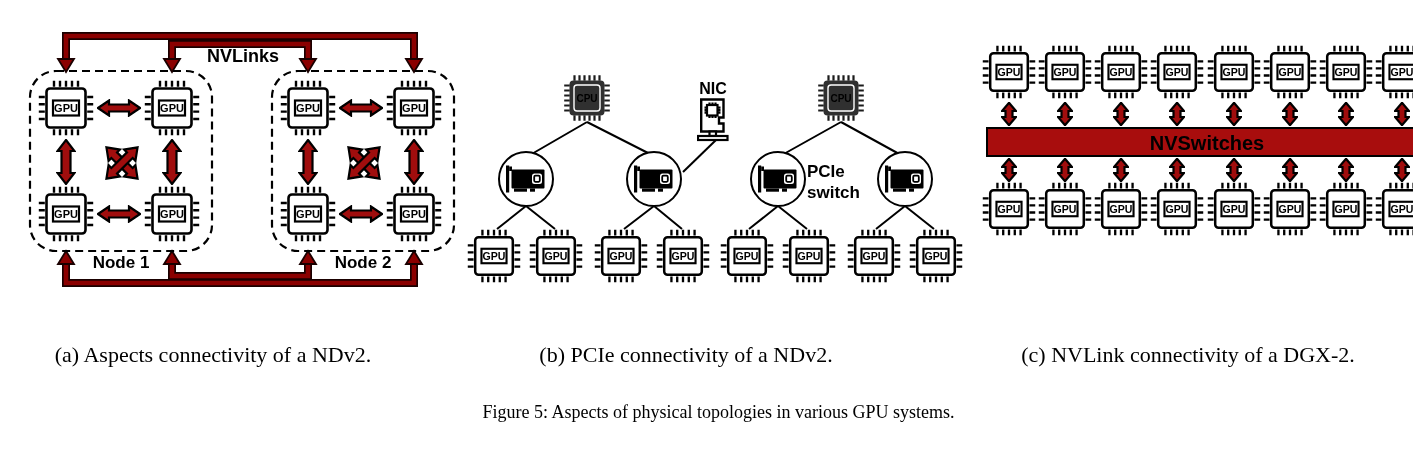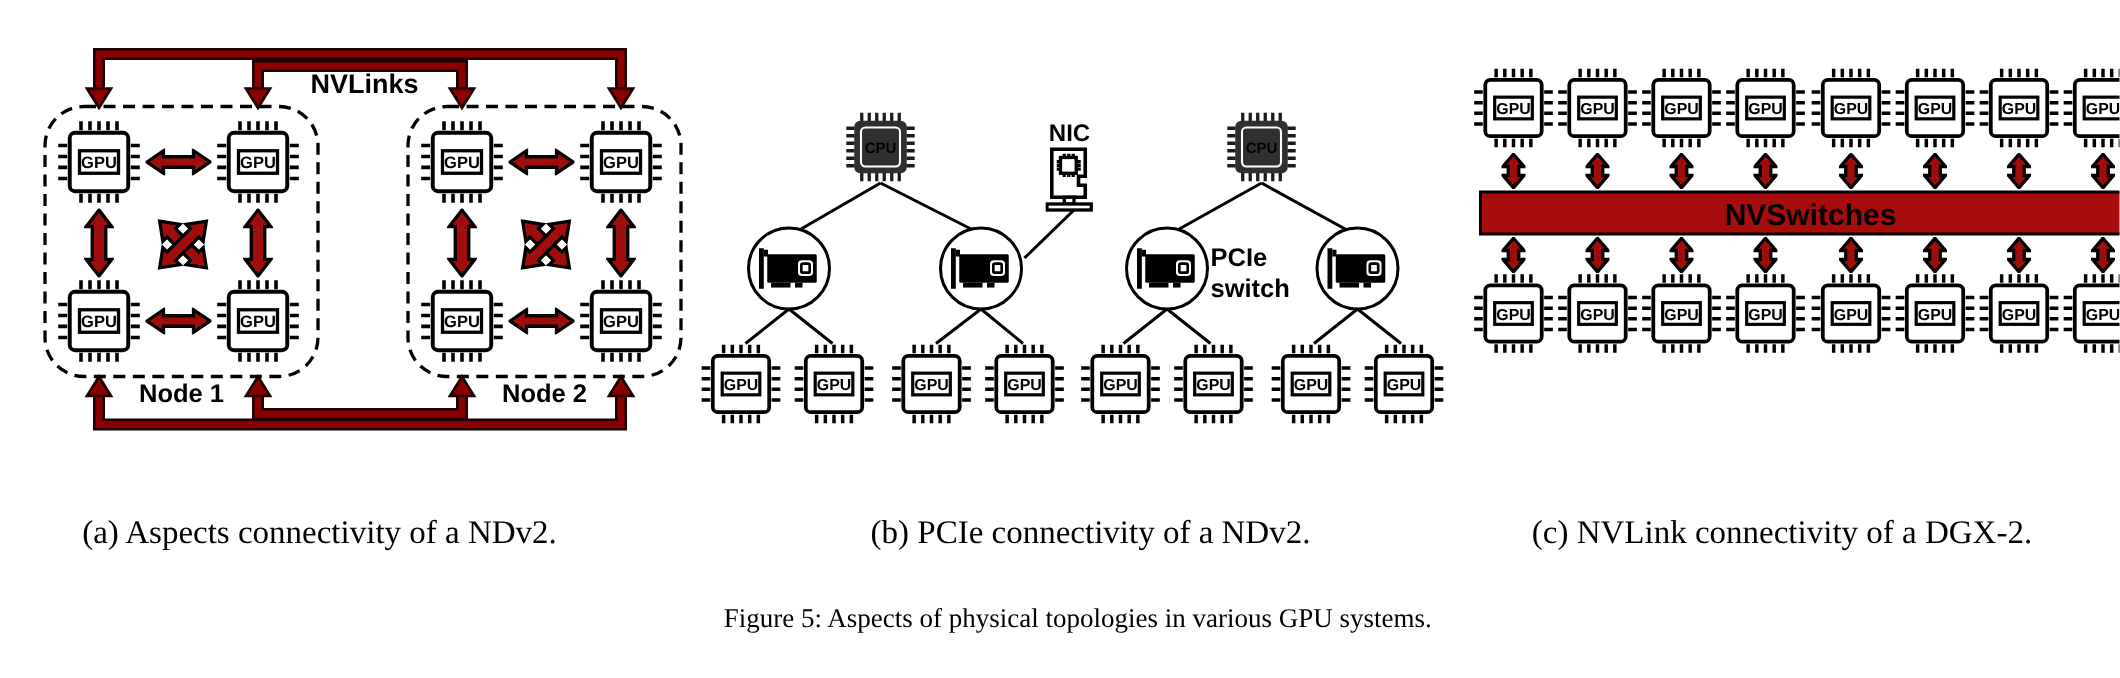--- a/index.html
+++ b/index.html
@@ -225,17 +225,17 @@
       <use href="#sym-gpu" x="1070" y="182" width="54" height="54"></use>
       <use href="#sym-gpu" x="1126" y="182" width="54" height="54"></use>
       <use href="#sym-gpu" x="1183" y="182" width="54" height="54"></use>
       <use href="#sym-gpu" x="1239" y="182" width="54" height="54"></use>
       <use href="#sym-gpu" x="1295" y="182" width="54" height="54"></use>
       <use href="#sym-gpu" x="1351" y="182" width="54" height="54"></use>
     </g>
   </svg>
 
   <div class="subcap" style="left:213px;">(a) Aspects connectivity of a NDv2.</div>
-  <div class="subcap" style="left:727px;">(b) PCIe connectivity of a NDv2.</div>
+  <div class="subcap" style="left:686px;">(b) PCIe connectivity of a NDv2.</div>
   <div class="subcap" style="left:1188px;text-align:right;">(c) NVLink connectivity of a DGX-2.</div>
 
   <div class="figcap">Figure 5: Aspects of physical topologies in various GPU systems.</div>
 </div>
 
 </body></html>

